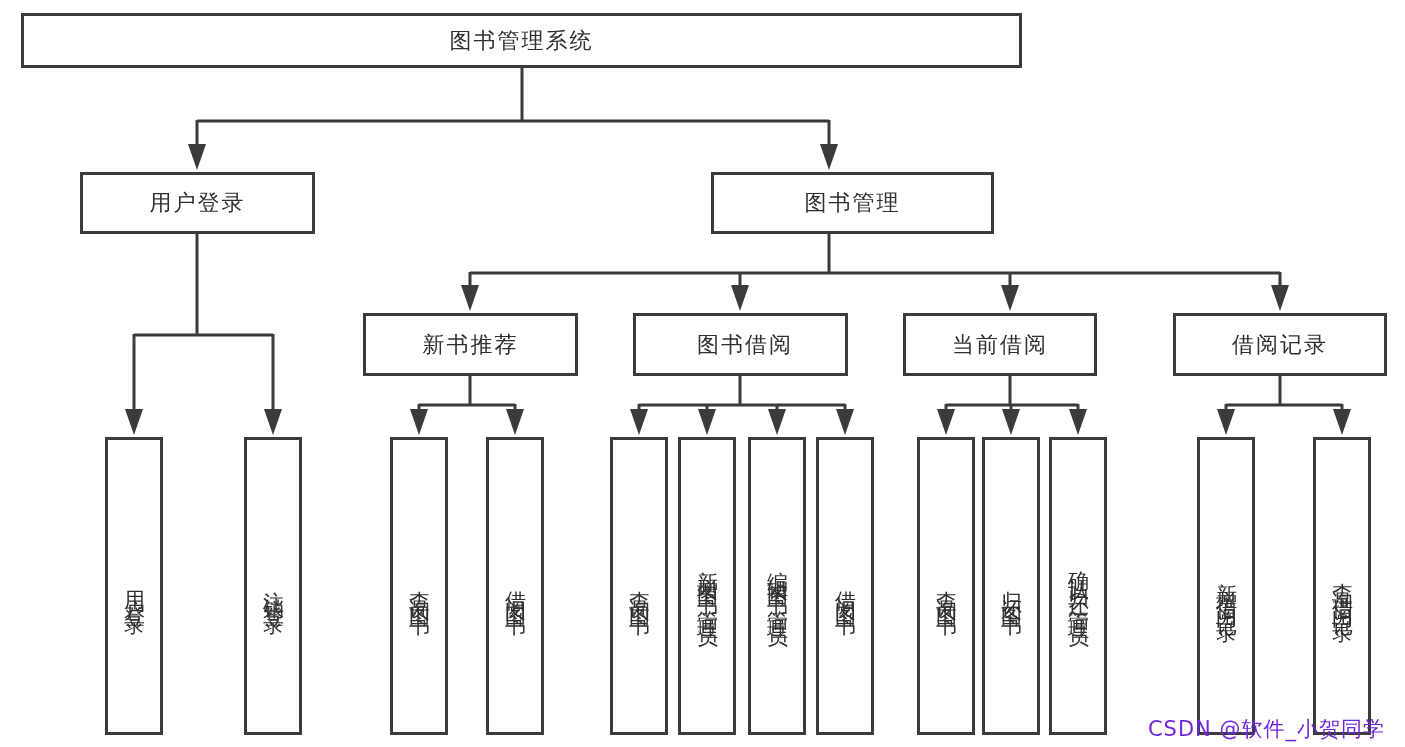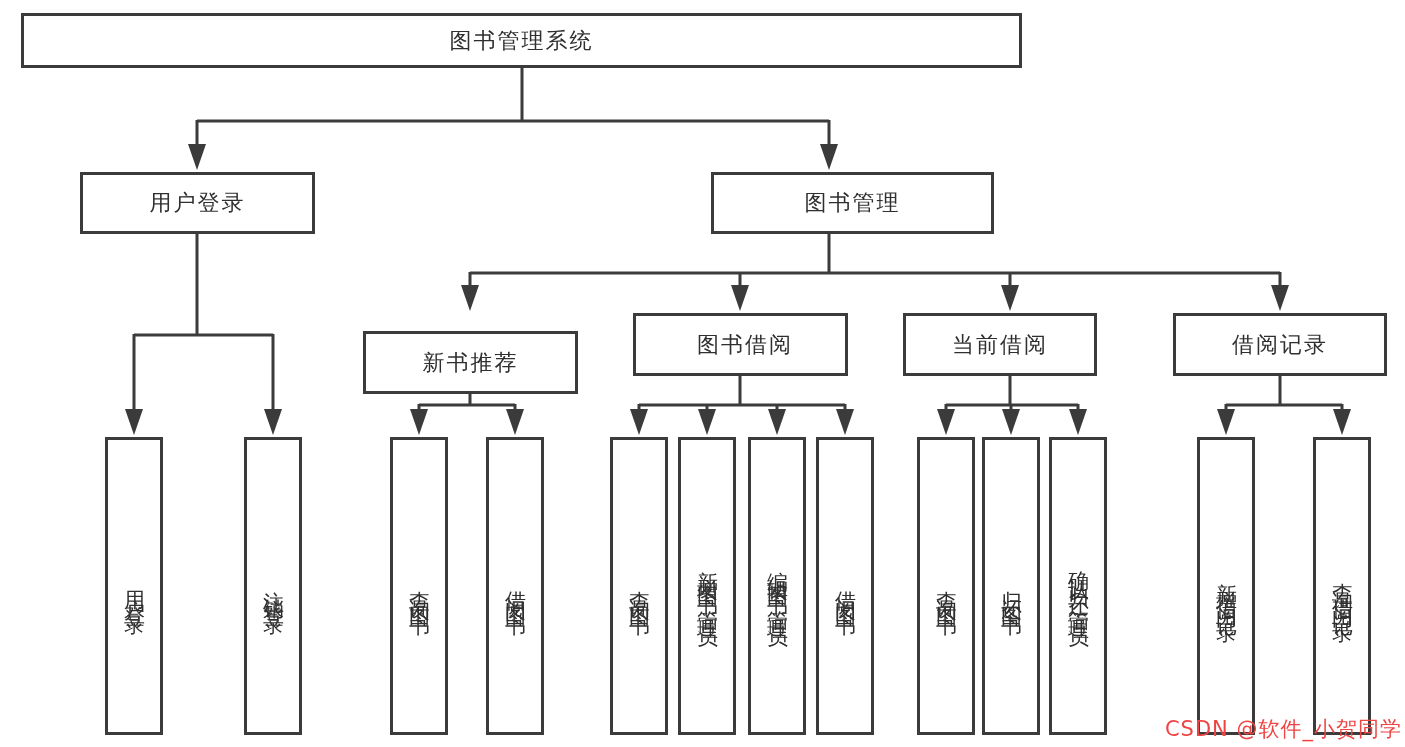--- a/index.html
+++ b/index.html
@@ -37,24 +37,24 @@
     writing-mode: vertical-rl;
     text-orientation: mixed;
     font-size: 21px;
     line-height: 1;
     letter-spacing: 8px;
     margin-bottom: -8px;
     white-space: nowrap;
   }
   .watermark {
     position: absolute;
-    right: 3px;
+    right: 20px;
     bottom: 4px;
     z-index: 3;
-    color: #ef4444;
+    color: #6d28d9;
     font-size: 21px;
     letter-spacing: 1px;
     white-space: nowrap;
   }
 </style>
 </head>
 <body>
 
 <div class="stage">
 
@@ -114,21 +114,21 @@
     <span class="lbl">图书管理系统</span>
   </div>
 
   <div class="node" style="left:80px; top:172px; width:235px; height:62px;">
     <span class="lbl">用户登录</span>
   </div>
   <div class="node" style="left:711px; top:172px; width:283px; height:62px;">
     <span class="lbl">图书管理</span>
   </div>
 
-  <div class="node" style="left:363px; top:331px; width:215px; height:63px;">
+  <div class="node" style="left:363px; top:313px; width:215px; height:63px;">
     <span class="lbl">新书推荐</span>
   </div>
   <div class="node" style="left:633px; top:313px; width:215px; height:63px;padding-left:9px;">
     <span class="lbl">图书借阅</span>
   </div>
   <div class="node" style="left:903px; top:313px; width:194px; height:63px;">
     <span class="lbl">当前借阅</span>
   </div>
   <div class="node" style="left:1173px; top:313px; width:214px; height:63px;">
     <span class="lbl">借阅记录</span>

